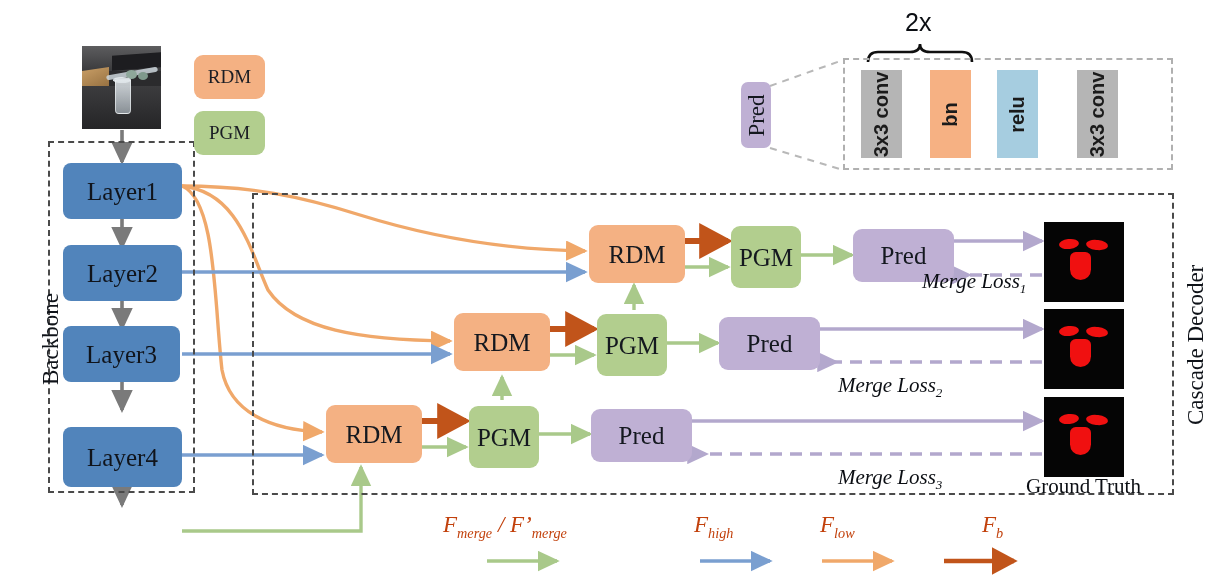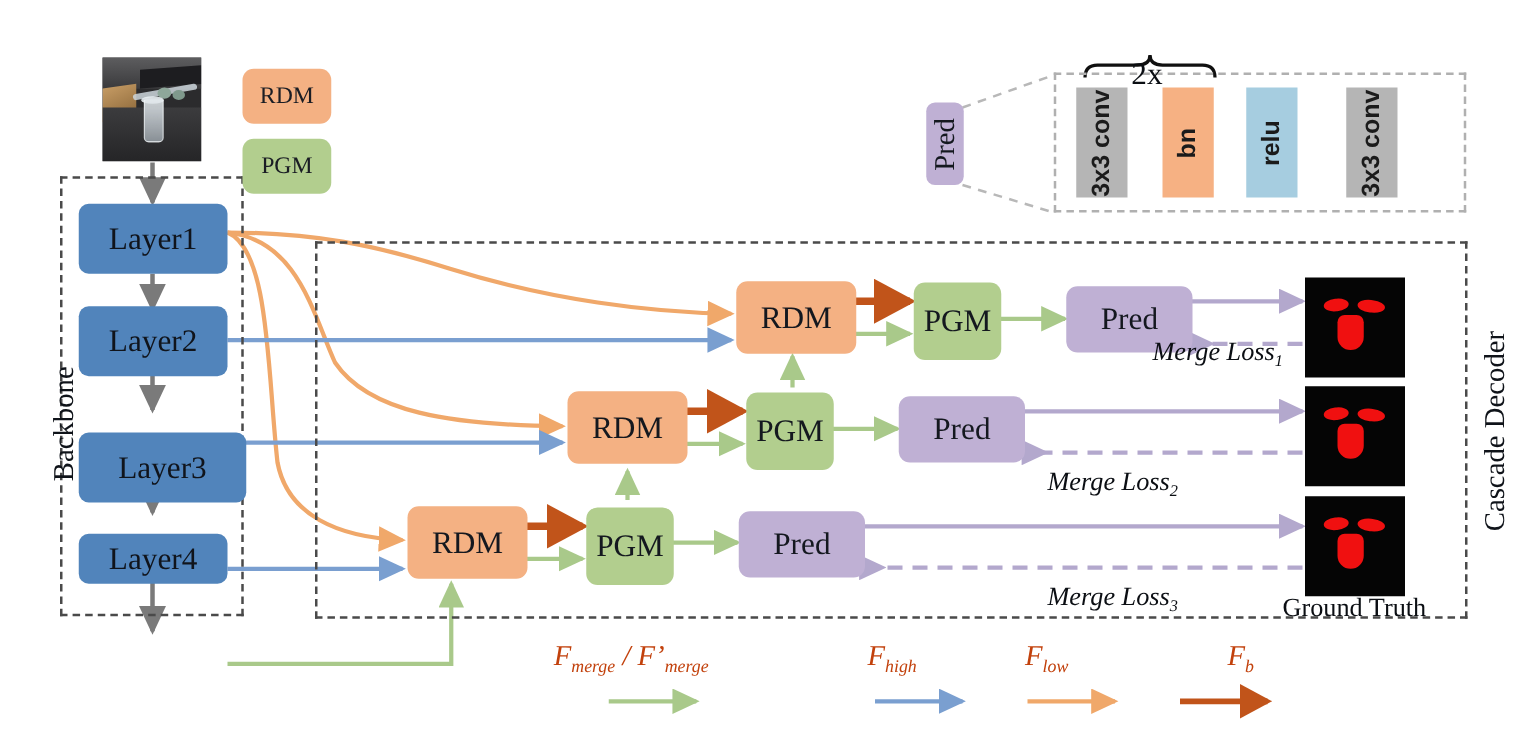--- a/index.html
+++ b/index.html
@@ -62,21 +62,21 @@
 
   
   .chip{position:absolute;display:flex;align-items:center;justify-content:center;}
   .chip span{transform:rotate(-90deg);white-space:nowrap;font-size:20px;
              font-family:"Liberation Sans", sans-serif;font-weight:700;color:#1b1b1b;}
   .chip.gray{background:#b5b5b5;}
   .chip.orange{background:#f6b183;}
   .chip.blue{background:#a6cde0;}
 
   .brace-label{position:absolute;font-size:25px;color:#0b0e13;
-               font-family:Liberation Serif, serif;margin-top:38px;}
+               font-family:Liberation Sans, sans-serif;}
 
   .flabel{position:absolute;font-style:italic;font-size:23px;color:#c2410c;white-space:nowrap;}
   .flabel sub{font-size:.62em;font-style:italic;}
   .mlabel{position:absolute;font-style:italic;font-size:21px;color:#0b0e13;white-space:nowrap;}
   .mlabel sub{font-size:.62em;}
   .plain{position:absolute;font-size:21px;color:#0b0e13;white-space:nowrap;}
 
   svg.wires{position:absolute;left:0;top:0;width:1210px;height:586px;
             pointer-events:none;overflow:visible;}
 </style>
@@ -189,22 +189,22 @@
       <div class="lens2"></div>
     <div class="rim"></div>
       <div class="glass"></div>
   </div>
 
   <div class="dashed" style="left:48px;top:141px;width:147px;height:352px;"></div>
   <div class="vlabel" style="left:38px;top:385px;transform:rotate(-90deg);">Backbone</div>
 
   <div class="box layer" style="left:63px;top:163px;width:119px;height:56px;">Layer1</div>
   <div class="box layer" style="left:63px;top:245px;width:119px;height:56px;">Layer2</div>
-  <div class="box layer" style="left:63px;top:326px;width:134px;height:56px;margin-top:20px;">Layer3</div>
-  <div class="box layer" style="left:63px;top:427px;width:119px;height:40px;">Layer4</div>
+  <div class="box layer" style="left:63px;top:326px;width:117px;height:56px;">Layer3</div>
+  <div class="box layer" style="left:63px;top:427px;width:119px;height:60px;">Layer4</div>
 
   <div class="swatch" style="left:194px;top:55px;width:71px;height:44px;background:#f4b183;">RDM</div>
 
   <div class="swatch" style="left:194px;top:111px;width:71px;height:44px;background:#b2ce8e;">PGM</div>
 
   <div class="dashed" style="left:252px;top:193px;width:922px;height:302px;"></div>
   <div class="vlabel" style="left:1183px;top:425px;transform:rotate(-90deg);">Cascade Decoder</div>
 
   <div class="box rdm" style="left:589px;top:225px;width:96px;height:58px;">RDM</div>
   <div class="box pgm" style="left:731px;top:226px;width:70px;height:62px;">PGM</div>

